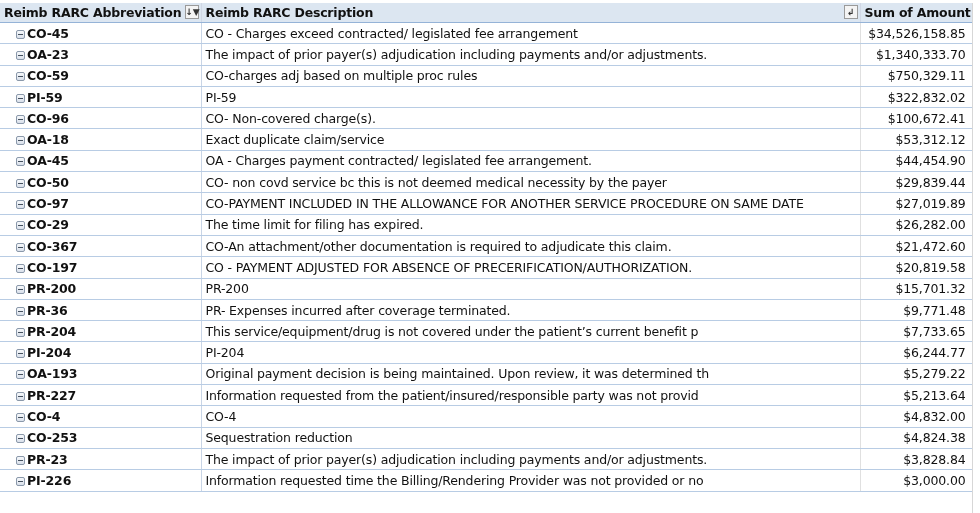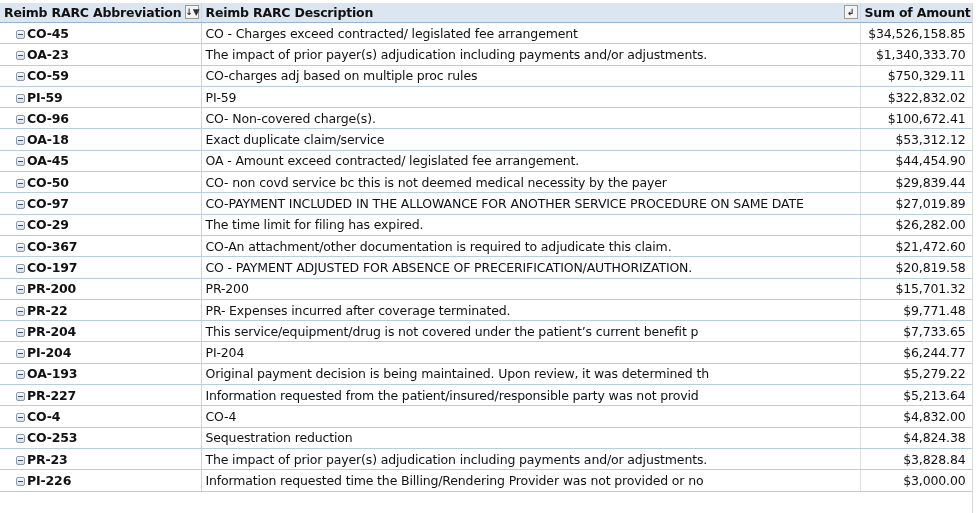--- a/index.html
+++ b/index.html
@@ -182,21 +182,21 @@
           <td>CO- Non-covered charge(s).</td>
           <td class="amount">$100,672.41</td>
         </tr>
         <tr>
           <td class="abbr"><span class="collapse-icon"></span><span>OA-18</span></td>
           <td>Exact duplicate claim/service</td>
           <td class="amount">$53,312.12</td>
         </tr>
         <tr>
           <td class="abbr"><span class="collapse-icon"></span><span>OA-45</span></td>
-          <td>OA - Amount exceed contracted/ legislated fee arrangement.</td>
+          <td>OA - Charges payment contracted/ legislated fee arrangement.</td>
           <td class="amount">$44,454.90</td>
         </tr>
         <tr>
           <td class="abbr"><span class="collapse-icon"></span><span>CO-50</span></td>
           <td>CO- non covd service bc this is not deemed medical necessity by the payer</td>
           <td class="amount">$29,839.44</td>
         </tr>
         <tr>
           <td class="abbr"><span class="collapse-icon"></span><span>CO-97</span></td>
           <td>CO-PAYMENT INCLUDED IN THE ALLOWANCE FOR ANOTHER SERVICE PROCEDURE ON SAME DATE</td>
@@ -216,21 +216,21 @@
           <td class="abbr"><span class="collapse-icon"></span><span>CO-197</span></td>
           <td>CO - PAYMENT ADJUSTED FOR ABSENCE OF PRECERIFICATION/AUTHORIZATION.</td>
           <td class="amount">$20,819.58</td>
         </tr>
         <tr>
           <td class="abbr"><span class="collapse-icon"></span><span>PR-200</span></td>
           <td>PR-200</td>
           <td class="amount">$15,701.32</td>
         </tr>
         <tr>
-          <td class="abbr"><span class="collapse-icon"></span><span>PR-22</span></td>
+          <td class="abbr"><span class="collapse-icon"></span><span>PR-36</span></td>
           <td>PR- Expenses incurred after coverage terminated.</td>
           <td class="amount">$9,771.48</td>
         </tr>
         <tr>
           <td class="abbr"><span class="collapse-icon"></span><span>PR-204</span></td>
           <td>This service/equipment/drug is not covered under the patient’s current benefit p</td>
           <td class="amount">$7,733.65</td>
         </tr>
         <tr>
           <td class="abbr"><span class="collapse-icon"></span><span>PI-204</span></td>

